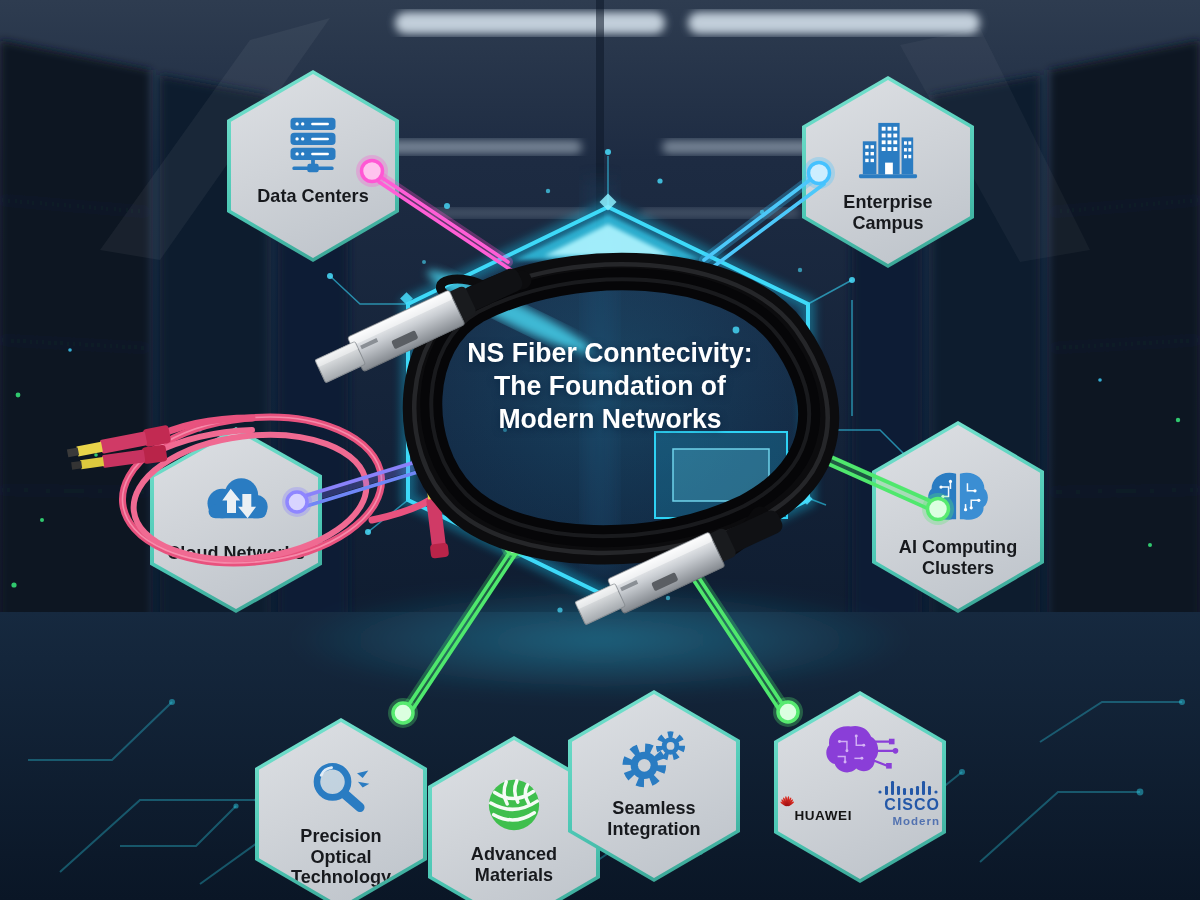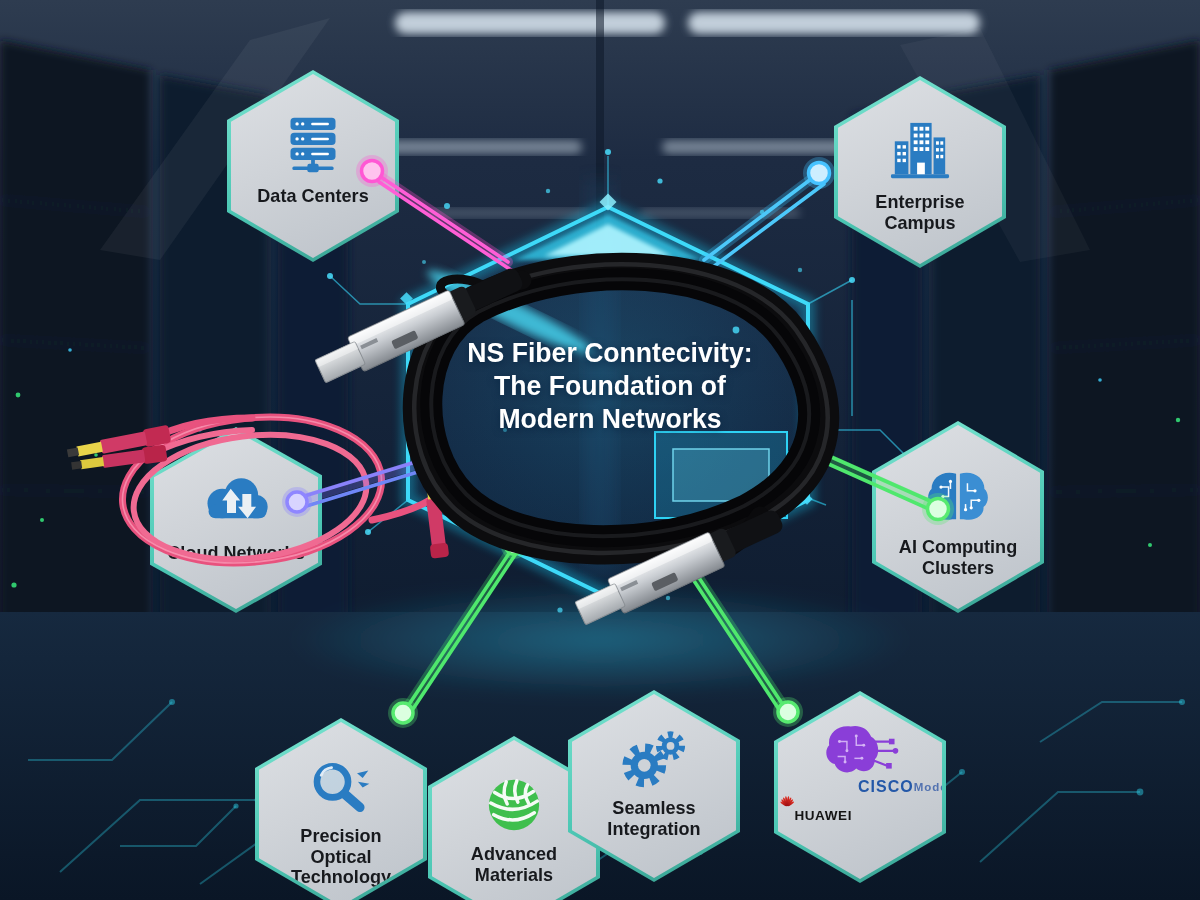--- a/index.html
+++ b/index.html
@@ -23,21 +23,21 @@
 
   
   .title{position:absolute;left:430px;top:336px;width:360px;text-align:center;
        color:#ffffff;font-weight:700;font-size:28px;line-height:33px;
        transform:scaleX(.95);text-shadow:0 2px 8px rgba(0,30,60,.65);}
 
   
   .brand-row{display:flex;align-items:flex-start;justify-content:center;gap:6px;margin-top:2px;}
   .brand-huawei{display:flex;flex-direction:row;align-items:flex-end;width:72px;}
   .brand-huawei .hw-text{font-size:13.5px;font-weight:700;color:#141414;letter-spacing:.6px;margin-top:1px;}
-  .brand-cisco{display:flex;flex-direction:row;align-items:flex-start;width:82px;}
+  .brand-cisco{display:flex;flex-direction:column;align-items:flex-end;width:82px;}
   .brand-cisco .cs-text{font-size:16px;font-weight:700;color:#2458a8;letter-spacing:1px;line-height:1;}
   .brand-cisco .rj-text{font-size:11.5px;font-weight:700;color:#5272b0;margin-top:2px;letter-spacing:1px;}
 </style>
 </head>
 <body>
 
 <div class="stage">
 
   <svg class="layer" viewBox="0 0 1200 900">
     <defs>
@@ -226,21 +226,21 @@
             <rect x="30" y="48" width="4" height="7"></rect>
               <rect x="10" y="55" width="44" height="3.6" rx="1.6"></rect>
             <rect x="26" y="52" width="12" height="9" rx="2"></rect>
           </g>
         </svg>
       </div>
       <div class="hex-label">Data Centers</div>
     </div>
   </div>
 
-  <div class="hex" style="left:834px;top:76px">
+  <div class="hex" style="left:802px;top:76px">
     <div class="hex-inner">
       <div class="hex-icon">
         <svg viewBox="0 0 64 64" width="62" height="62">
           <g fill="#2a7cc2">
             <rect x="22" y="3" width="22" height="53"></rect>
               <rect x="6" y="22" width="14" height="34"></rect>
             <rect x="46" y="18" width="12" height="38"></rect>
               <rect x="2" y="56" width="60" height="4" rx="1.5"></rect>
           </g>
           <g fill="#ffffff">

